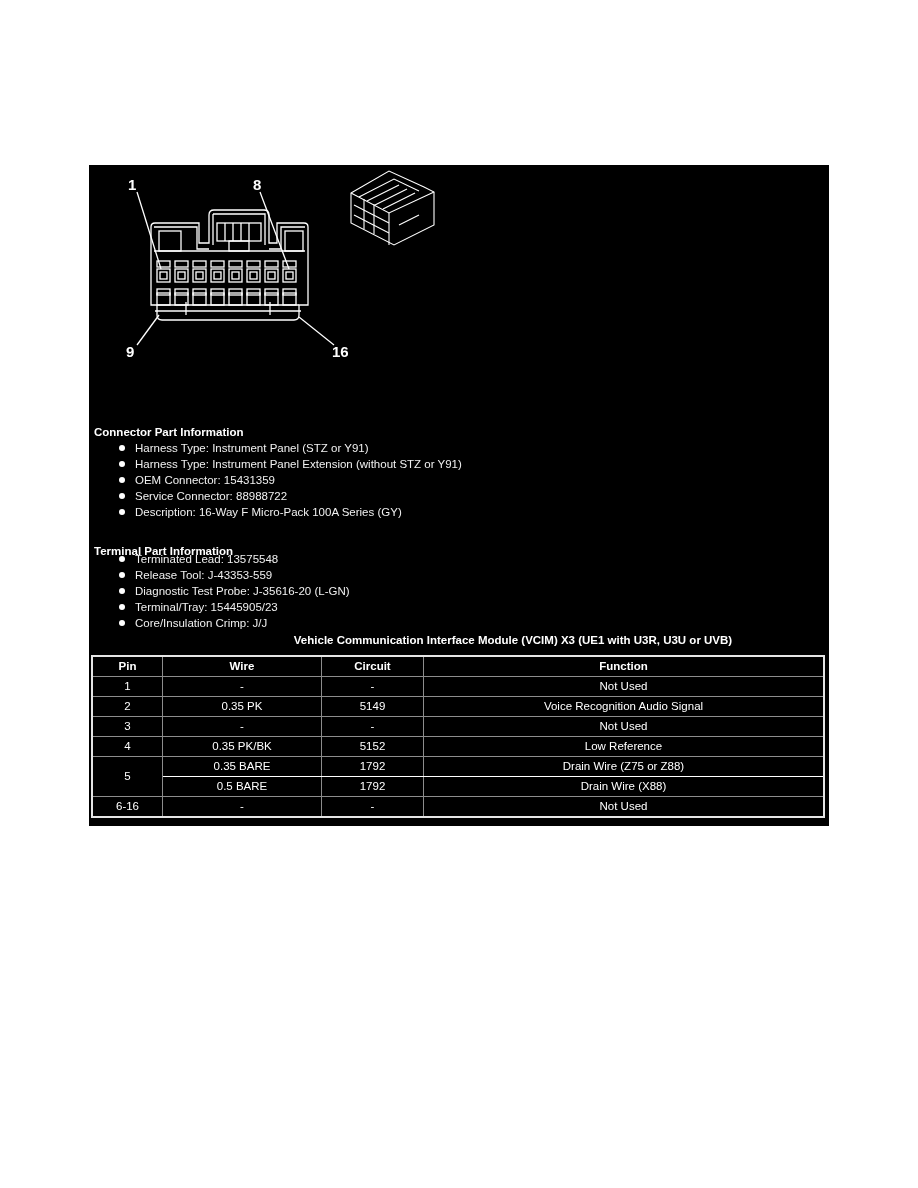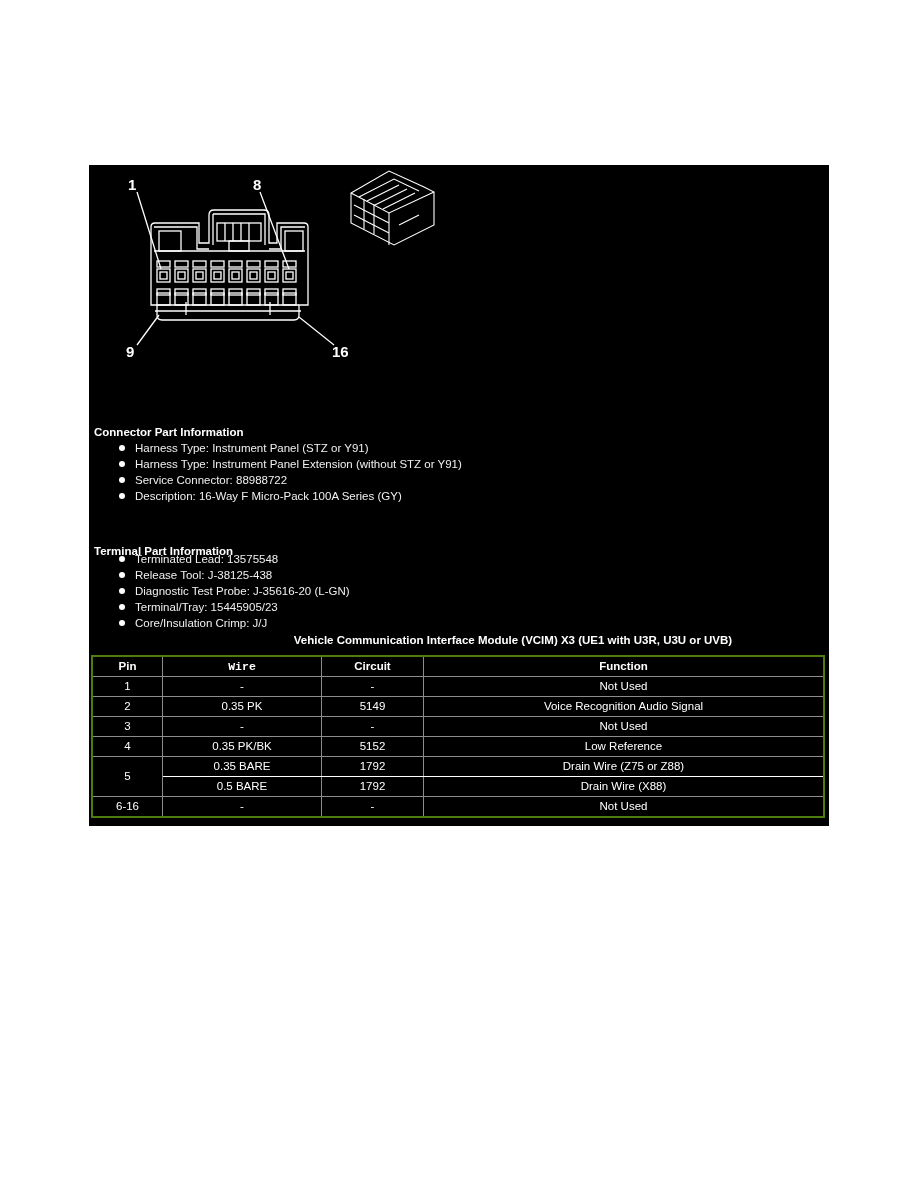--- a/index.html
+++ b/index.html
@@ -18,33 +18,33 @@
   }
   .bullets li .dot {
     position: absolute; left: 14px; top: 5px; width: 6px; height: 6px; border-radius: 50%; background: #ffffff;
   }
   .table-title {
     position: absolute; left: 0; width: 848px; top: 469px; text-align: center;
     font-size: 11.5px; font-weight: bold; color: #ffffff;
   }
   table.pins {
     position: absolute; left: 2px; top: 490px; width: 734px;
-    border-collapse: collapse; border: 2px solid #4d7c0f;
+    border-collapse: collapse; border: 2px solid #e5e5e5;
     font-size: 11.5px; color: #ffffff;
   }
   table.pins th, table.pins td {
     border: 1px solid #8c8c8c; height: 19px; padding: 0 3px; line-height: 19px;
   }
   table.pins tr { border-bottom: 1px solid #e8e8e8; }
   table.pins th { font-weight: bold; text-align: center; }
   table.pins td.c { text-align: center; }
   table.pins td.l { text-align: center; }
   table.pins tr.split td { border-bottom: 1px solid #ffffff; margin-top: 32px; }
   .col-pin { width: 63px; }
-  .col-wire { width: 152px; font-family: Liberation Mono, monospace; }
+  .col-wire { width: 152px; }
   .col-circuit { width: 95px; }
 </style>
 </head>
 <body>
 
 <div class="panel">
 
   <svg class="diagram" viewBox="0 0 380 210" width="380" height="210">
     <g stroke="#ffffff" fill="none" stroke-width="1.3">
 
@@ -140,28 +140,29 @@
       <text x="164" y="25">8</text>
       <text x="37" y="192">9</text>
       <text x="243" y="192">16</text>
     </g>
   </svg>
 
   <div class="section-title" style="top:234px;">Connector Part Information</div>
   <ul class="bullets" style="top:259px;">
     <li><span class="dot"></span><span>Harness Type: Instrument Panel (STZ or Y91)</span></li>
     <li><span class="dot"></span><span>Harness Type: Instrument Panel Extension (without STZ or Y91)</span></li>
+    <li><span class="dot"></span><span>OEM Connector: 15431359</span></li>
     <li><span class="dot"></span><span>Service Connector: 88988722</span></li>
     <li><span class="dot"></span><span>Description: 16-Way F Micro-Pack 100A Series (GY)</span></li>
   </ul>
 
   <div class="section-title" style="top:353px;">Terminal Part Information</div>
   <ul class="bullets" style="top:370px;">
     <li><span class="dot"></span><span>Terminated Lead: 13575548</span></li>
-    <li><span class="dot"></span><span>Release Tool: J-38125-438</span></li>
+    <li><span class="dot"></span><span>Release Tool: J-43353-559</span></li>
     <li><span class="dot"></span><span>Diagnostic Test Probe: J-35616-20 (L-GN)</span></li>
     <li><span class="dot"></span><span>Terminal/Tray: 15445905/23</span></li>
     <li><span class="dot"></span><span>Core/Insulation Crimp: J/J</span></li>
   </ul>
 
   <div class="table-title">Vehicle Communication Interface Module (VCIM) X3 (UE1 with U3R, U3U or UVB)</div>
   <table class="pins">
     <thead>
       <tr>
         <th class="col-pin">Pin</th>

